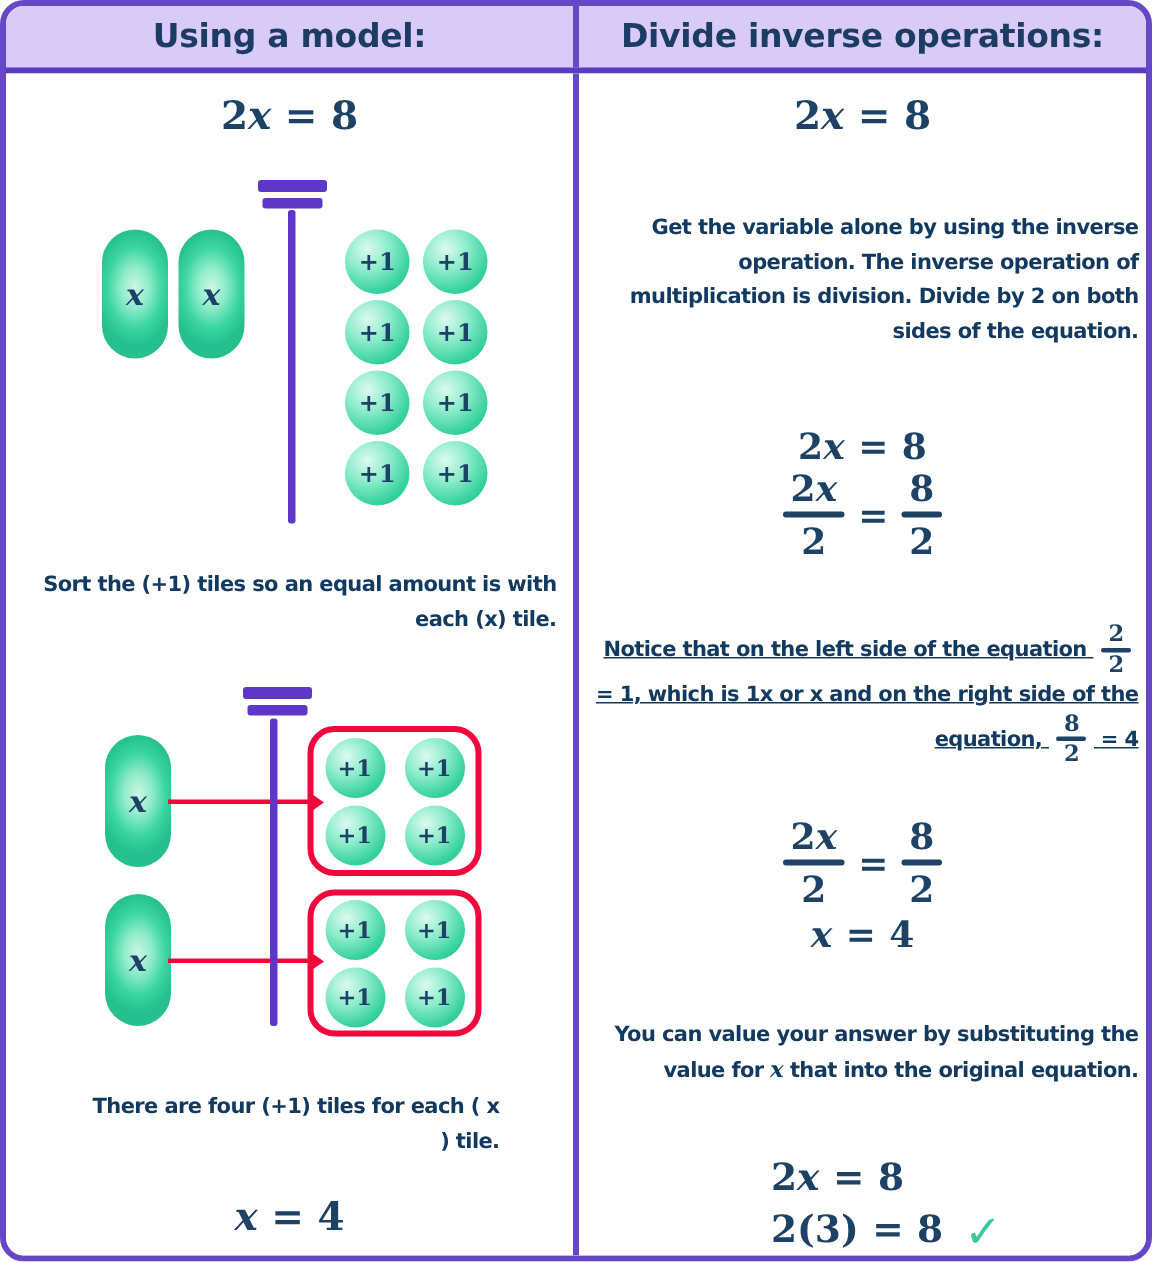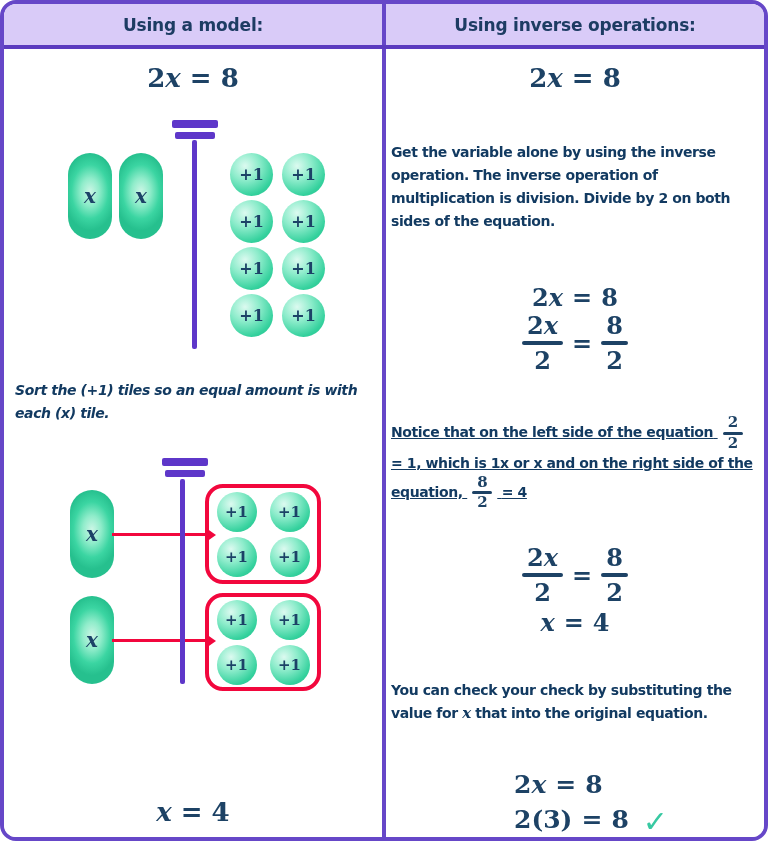--- a/index.html
+++ b/index.html
@@ -1,42 +1,42 @@
 <!DOCTYPE html>
 <html><head>
 <meta charset="utf-8">
 <style>
   html,body{margin:0;padding:0;background:#ffffff;}
   .page{width:768px;height:841px;box-sizing:border-box;border:4px solid #6647c8;border-radius:16px;
         overflow:hidden;background:#ffffff;font-family:"DejaVu Sans",sans-serif;}
   
   .hdr{display:flex;height:41px;background:#d9cbf8;border-bottom:4px solid #5b3bbf;}
   .hcell{flex:1;display:flex;align-items:center;justify-content:center;color:#1d3c63;
-         font-weight:bold;font-size:17px;letter-spacing:-0.2px;}
+         font-weight:bold;font-size:22px;letter-spacing:-0.2px;}
   .hcell.first{border-right:4px solid #6647c8;}
   
   .cols{display:flex;height:calc(100% - 45px);}
   .col{flex:1;position:relative;background:#ffffff;}
   .col.first{border-right:4px solid #6647c8;}
   
   .meq{position:absolute;left:0;right:0;text-align:center;font-family:"DejaVu Serif",serif;
        font-weight:bold;color:#1d4265;font-size:26px;}
   .meq.small{font-size:24px;}
   .mvar{font-style:italic;font-family:"DejaVu Serif",serif;font-weight:bold;}
   .msign{padding:0 9px;}
   .fracline{position:absolute;left:0;right:0;display:flex;justify-content:center;align-items:center;
             font-family:"DejaVu Serif",serif;font-weight:bold;color:#1d4265;font-size:24px;}
   .frac{display:inline-flex;flex-direction:column;align-items:center;}
   .fbar{align-self:stretch;height:4px;background:#1d4265;border-radius:2px;margin:3px 0;}
   .fnum,.fden{padding:0 5px;line-height:1.05;}
   .inline-frac{display:inline-flex;flex-direction:column;align-items:center;vertical-align:middle;
                font-family:"DejaVu Serif",serif;font-weight:bold;color:#1d4265;font-size:15px;margin:0 5px;}
   .inline-frac .fbar{height:3px;margin:1px 0;}
   
-  .para{position:absolute;left:50%;transform:translateX(-50%);text-align:left;color:#123a61;
+  .para{position:absolute;left:50%;transform:translateX(-50%);text-align:right;color:#123a61;
         font-weight:bold;font-size:14px;line-height:23px;letter-spacing:-0.4px;width:max-content;}
   
   .xtile{position:absolute;width:44px;border-radius:22px;display:flex;align-items:center;justify-content:center;
          background:radial-gradient(60% 45% at 50% 45%, #cdf6e6 0%, #8fecca 35%, #3bd5a2 70%, #26c08e 100%);
          font-family:"DejaVu Serif",serif;font-weight:bold;font-style:italic;color:#1c4267;font-size:20px;}
   .ptile{width:43px;height:43px;border-radius:50%;display:flex;align-items:center;justify-content:center;
          background:radial-gradient(circle at 35% 30%, #dcfaf0 0%, #8deccb 35%, #34d19d 72%, #23ba89 100%);
          font-family:"DejaVu Serif",serif;font-weight:bold;color:#1c4267;font-size:16px;}
   .ptile.abs{position:absolute;}
   
@@ -58,21 +58,21 @@
 </head>
 <body>
 
 <div class="page">
 
   <div class="hdr">
     <div class="hcell first">
       <span>Using a model:</span>
     </div>
     <div class="hcell">
-      <span>Using inverse operations:</span>
+      <span>Divide inverse operations:</span>
     </div>
   </div>
 
   <div class="cols">
 
     <div class="col first">
 
       <div class="meq" style="top:14px;">
         <span>2</span><span class="mvar">x</span><span class="msign">=</span><span>8</span>
       </div>
@@ -108,21 +108,21 @@
       <div class="ptile abs" style="left:278px;top:198px;">
           <span>+1</span>
         </div>
       <div class="ptile abs" style="left:226px;top:245px;">
           <span>+1</span>
         </div>
       <div class="ptile abs" style="left:278px;top:245px;">
           <span>+1</span>
         </div>
 
-      <div class="para" style="top:330px;max-width:356px;font-style:italic;">Sort the (+1) tiles so an equal amount is with each (x) tile.</div>
+      <div class="para" style="top:330px;max-width:356px;">Sort the (+1) tiles so an equal amount is with each (x) tile.</div>
 
       <div>
         <div class="pbar" style="left:158px;top:409px;width:46px;height:8px;"></div>
         <div class="pbar" style="left:161px;top:421px;width:40px;height:7px;"></div>
         <div class="pbar stem" style="left:176px;top:430px;width:5px;height:205px;"></div>
       </div>
 
       <div class="xtile" style="left:66px;top:441px;height:88px;">
         <span>x</span>
       </div>
@@ -156,20 +156,21 @@
             <span>+1</span>
           </div>
         <div class="ptile">
             <span>+1</span>
           </div>
         <div class="ptile">
             <span>+1</span>
           </div>
       </div>
 
+      <div class="para" style="top:678px;max-width:280px;">There are four (+1) tiles for each ( x ) tile.</div>
 
       <div class="meq" style="top:748px;">
         <span class="mvar">x</span><span class="msign">=</span><span>4</span>
       </div>
     </div>
 
     <div class="col">
 
       <div class="meq" style="top:14px;">
         <span>2</span><span class="mvar">x</span><span class="msign">=</span><span>8</span>
@@ -223,21 +224,21 @@
           <span class="fbar"></span>
           <span class="fden">2</span>
         </span>
       </div>
 
       <div class="meq small" style="top:559px;">
         <span class="mvar">x</span><span class="msign">=</span><span>4</span>
       </div>
 
       <div class="para" style="top:630px;max-width:368px;">
-        <span>You can check your check by substituting the value for</span>
+        <span>You can value your answer by substituting the value for</span>
         <span class="mvar" style="font-size:15px;">x</span>
         <span>that into the original equation.</span>
       </div>
 
       <div class="final">
         <div>
           <span>2</span><span class="mvar">x</span><span class="msign">=</span><span>8</span>
         </div>
         <div>
           <span>2(3)</span><span class="msign">=</span><span>8</span><span class="check">✓</span>

